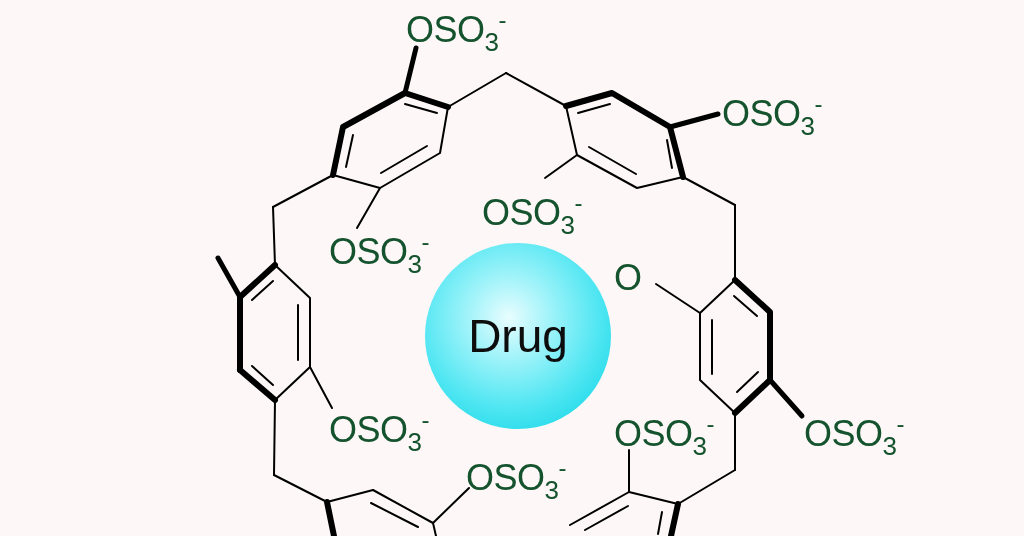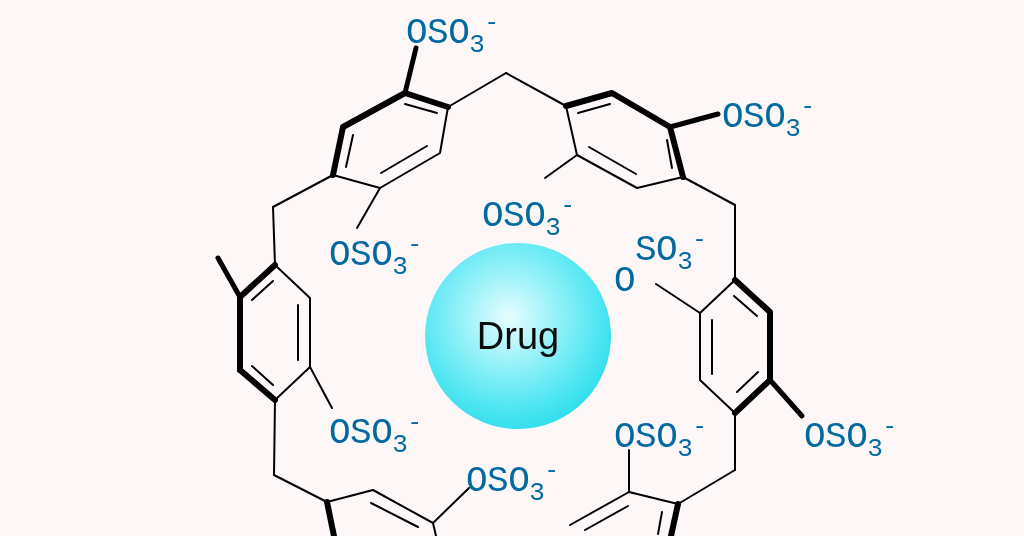--- a/index.html
+++ b/index.html
@@ -5,38 +5,37 @@
   html, body { margin: 0; padding: 0; }
   body {
     width: 1024px; height: 536px; overflow: hidden;
     background: #fdf8f7;
     position: relative;
     font-family: "Liberation Sans", sans-serif;
   }
   #stage { position: absolute; left: 0; top: 0; width: 1024px; height: 536px; }
   .lbl {
     position: absolute;
-    color: #0369a1;
+    color: #14532d;
     font-size: 36px;
-    line-height: 48px;
+    line-height: 40px;
     white-space: nowrap;
     letter-spacing: -0.5px;
-    font-family: Liberation Mono, monospace;
   }
   .lbl .sub { font-size: 26px; position: relative; top: 9px; }
   .lbl .sup { font-size: 24px; position: relative; top: -14px; }
   .drug {
     position: absolute;
     left: 425px; top: 243px; width: 186px; height: 186px;
     border-radius: 50%;
     background: radial-gradient(circle at 45% 40%, #e8fdff 0%, #a6f4fa 25%, #4fe6f2 60%, #1fd8e8 85%, #16cfe0 100%);
     display: flex; align-items: center; justify-content: center;
   }
   .drug span {
-    color: #0d0d0d; font-size: 38px; letter-spacing: 0px;
+    color: #0d0d0d; font-size: 46px; letter-spacing: 0px;
   }
 </style>
 </head>
 <body>
 
 <div id="stage">
   <svg width="1024" height="536" viewBox="0 0 1024 536" style="position:absolute;left:0;top:0" stroke="#000" fill="none" stroke-linecap="round" stroke-linejoin="round">
 
     <g>
       <polyline points="333,175 343,127 405,93 448,107" stroke-width="6"></polyline>
@@ -118,23 +117,20 @@
   </div>
   <div class="lbl" style="left:722px;top:94px">
     <span>OSO</span><span class="sub">3</span><span class="sup">-</span>
   </div>
   <div class="lbl" style="left:482px;top:193px">
     <span>OSO</span><span class="sub">3</span><span class="sup">-</span>
   </div>
   <div class="lbl" style="left:329px;top:232px">
     <span>OSO</span><span class="sub">3</span><span class="sup">-</span>
   </div>
-  <div class="lbl" style="left:635px;top:227px">
-    <span>SO</span><span class="sub">3</span><span class="sup">-</span>
-  </div>
   <div class="lbl" style="left:614px;top:258px">
     <span>O</span>
   </div>
   <div class="lbl" style="left:329px;top:410px">
     <span>OSO</span><span class="sub">3</span><span class="sup">-</span>
   </div>
   <div class="lbl" style="left:614px;top:414px">
     <span>OSO</span><span class="sub">3</span><span class="sup">-</span>
   </div>
   <div class="lbl" style="left:804px;top:414px">

